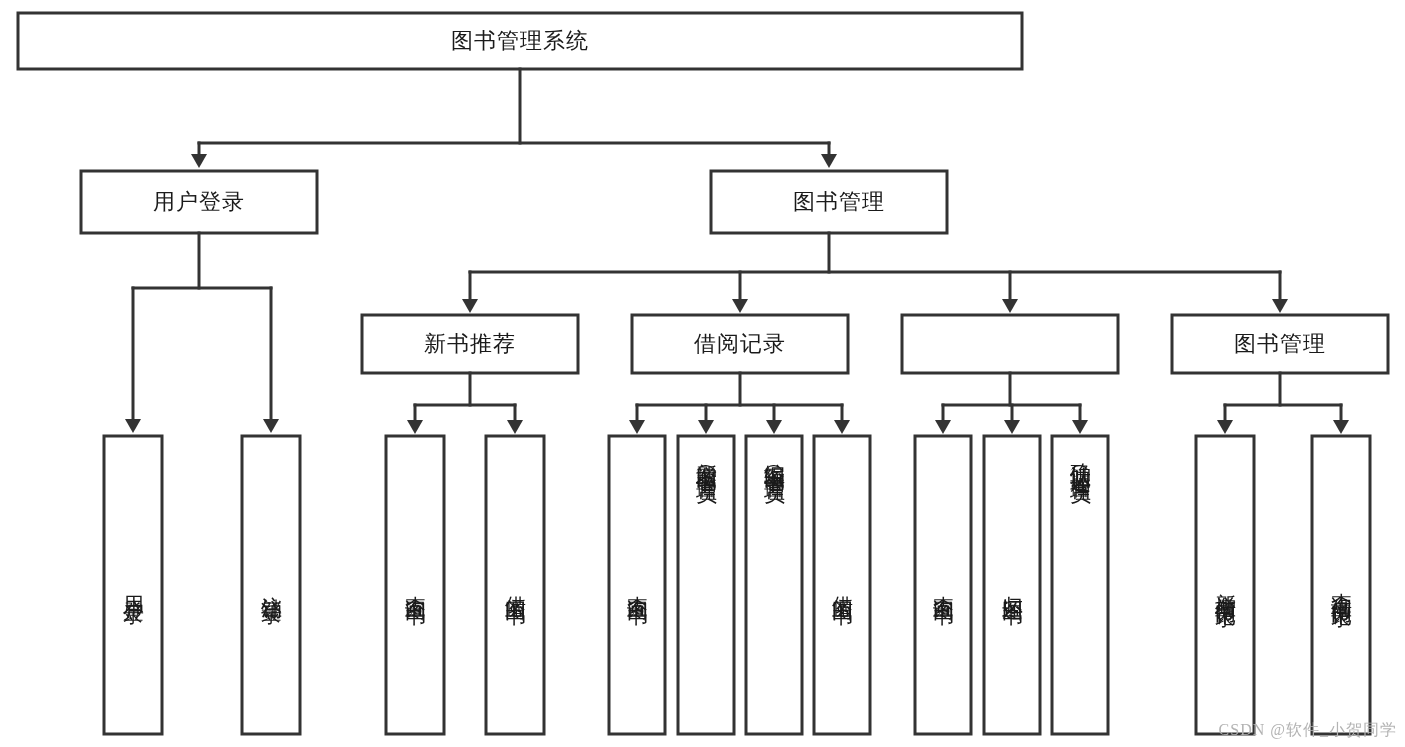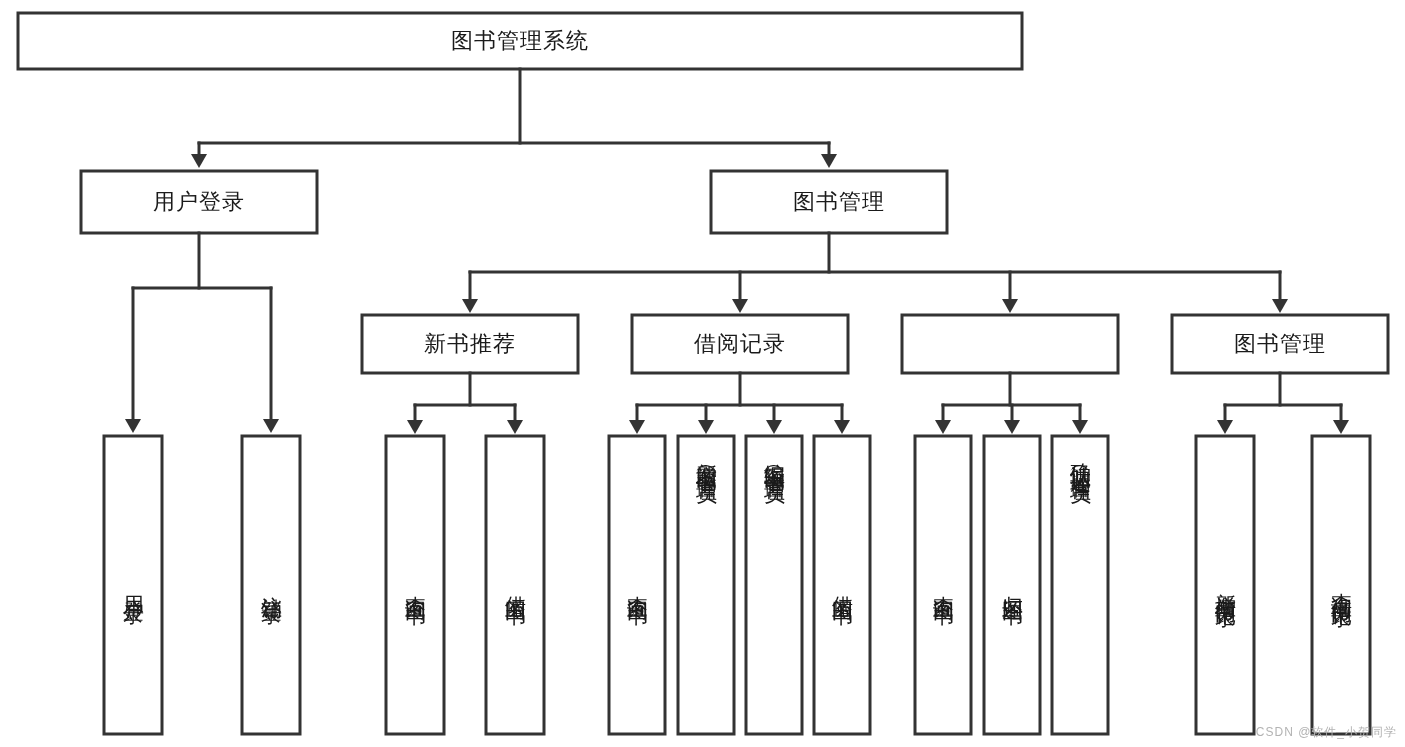--- a/index.html
+++ b/index.html
@@ -60,25 +60,25 @@
     writing-mode: vertical-rl;
     text-orientation: upright;
     letter-spacing: 3px;
     line-height: 1;
     font-family: "DejaVu Sans", "Liberation Sans", sans-serif;
   }
   #watermark {
     position: absolute;
     right: 8px;
     bottom: 6px;
-    font-size: 12px;
+    font-size: 16px;
     color: #b3b3b3;
     letter-spacing: 1px;
     white-space: nowrap;
-    font-family: Liberation Sans, sans-serif;
+    font-family: Liberation Serif, serif;
     pointer-events: none;
     margin-left: 45px;
   }
 </style>
 </head>
 <body>
 
 <div id="diagram-root">
 
   <svg id="tree-svg" viewBox="0 0 1405 747">

